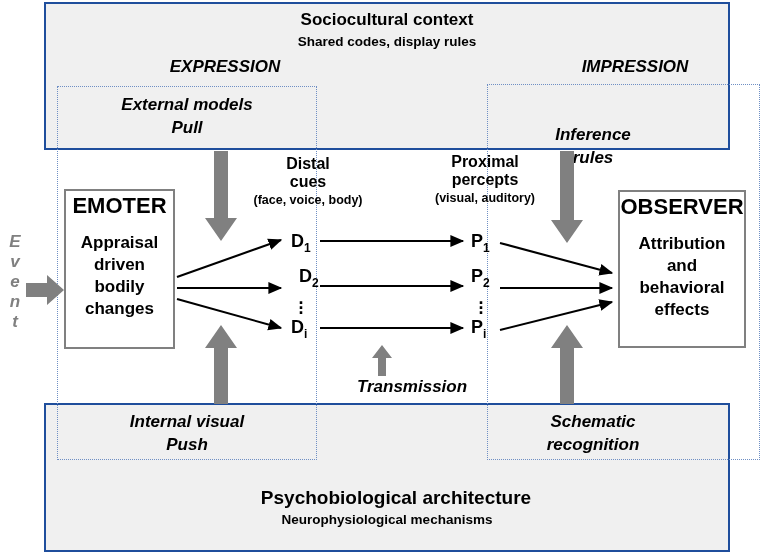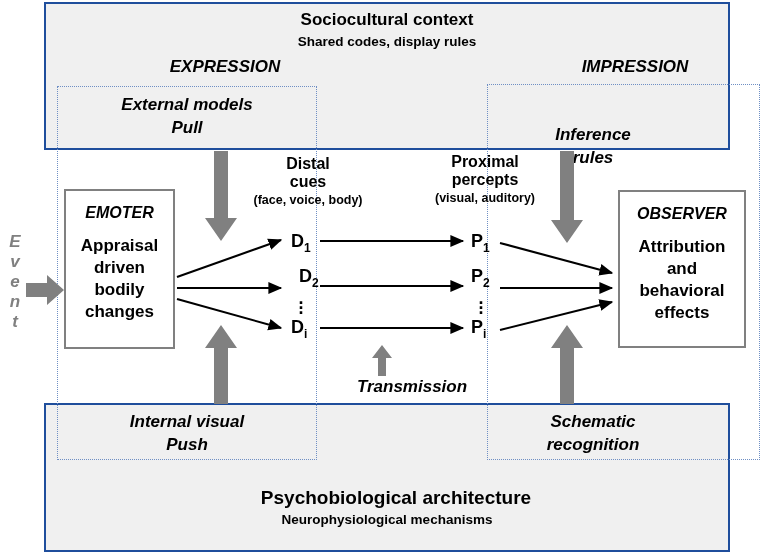--- a/index.html
+++ b/index.html
@@ -128,22 +128,22 @@
   .actor {
     position: absolute;
     background: #ffffff;
     border: 2px solid #808080;
     box-sizing: border-box;
     text-align: center;
   }
   #box-emoter   { left: 64px;  top: 189px; width: 111px; height: 160px; }
   #box-observer { left: 618px; top: 190px; width: 128px; height: 158px; }
   .actor-title {
-    font-size: 16px; font-weight: bold; font-style: italic;
-    margin-top: 13px;
+    font-size: 22px; font-weight: bold; 
+    margin-top: 2px;
   }
   .actor-body {
     font-size: 17px; font-weight: bold;
     line-height: 22px;
     margin-top: 13px;
   }
 
   
   #event-label {
     left: 2px; top: 232px; width: 26px;

